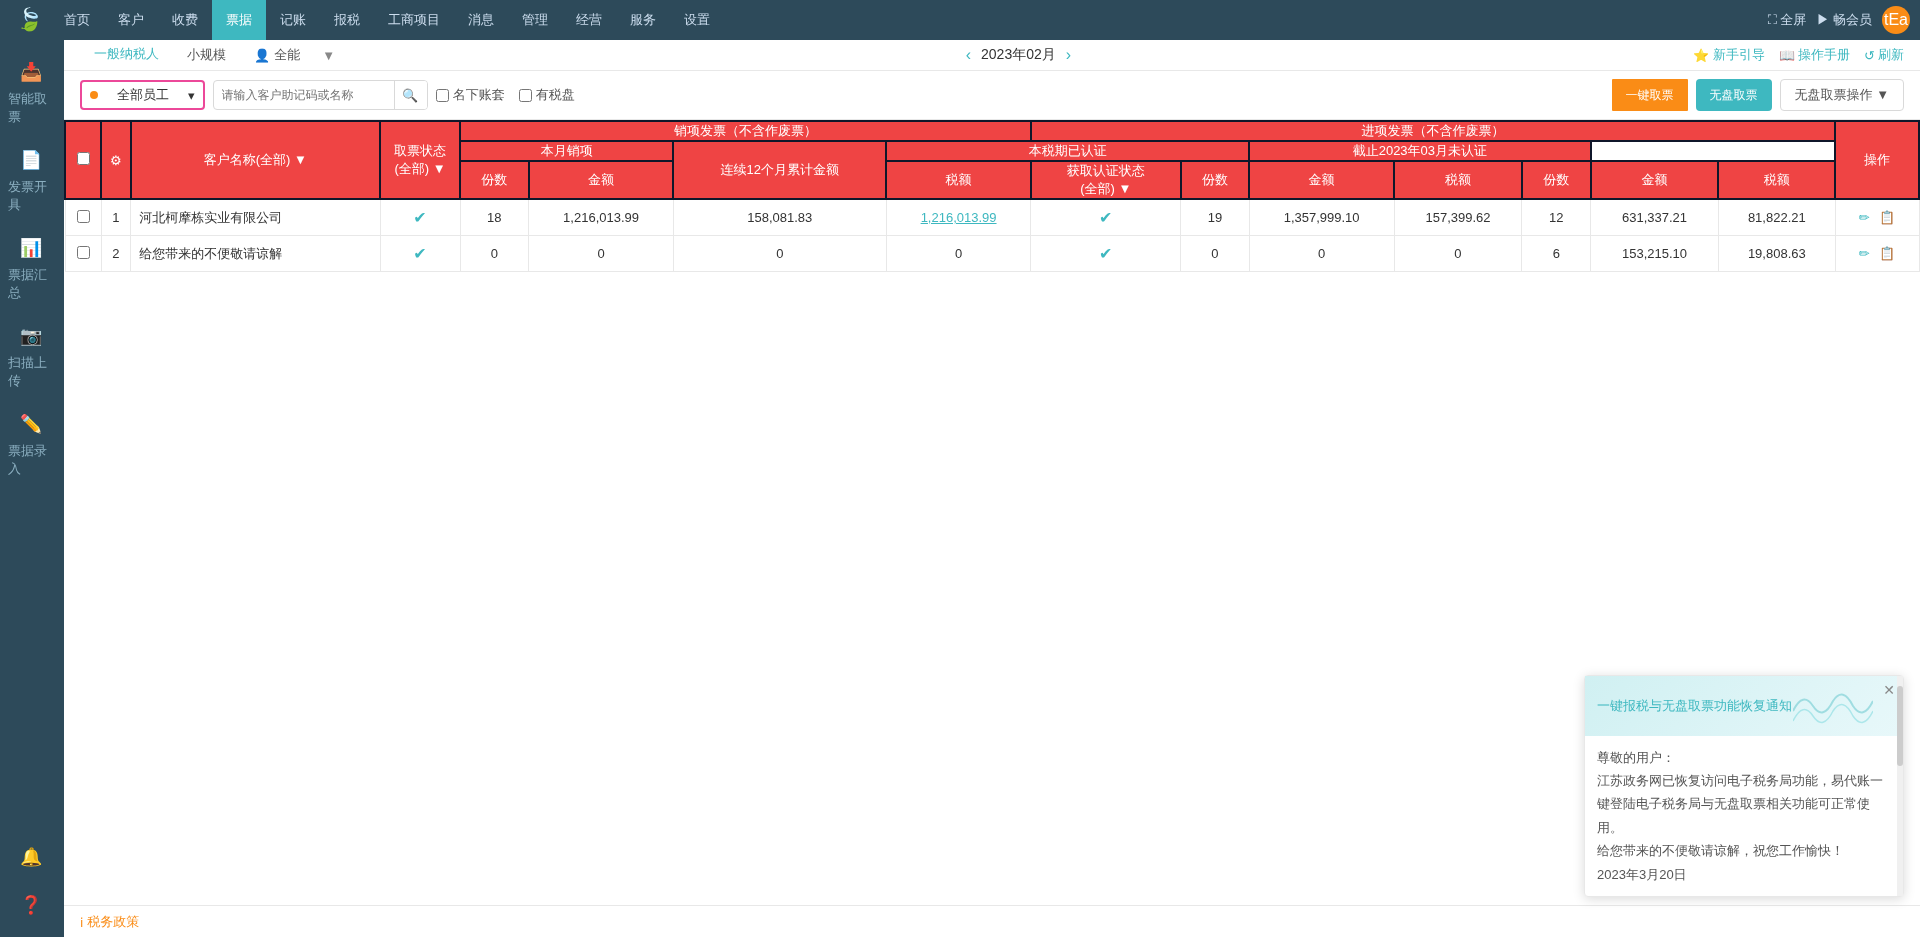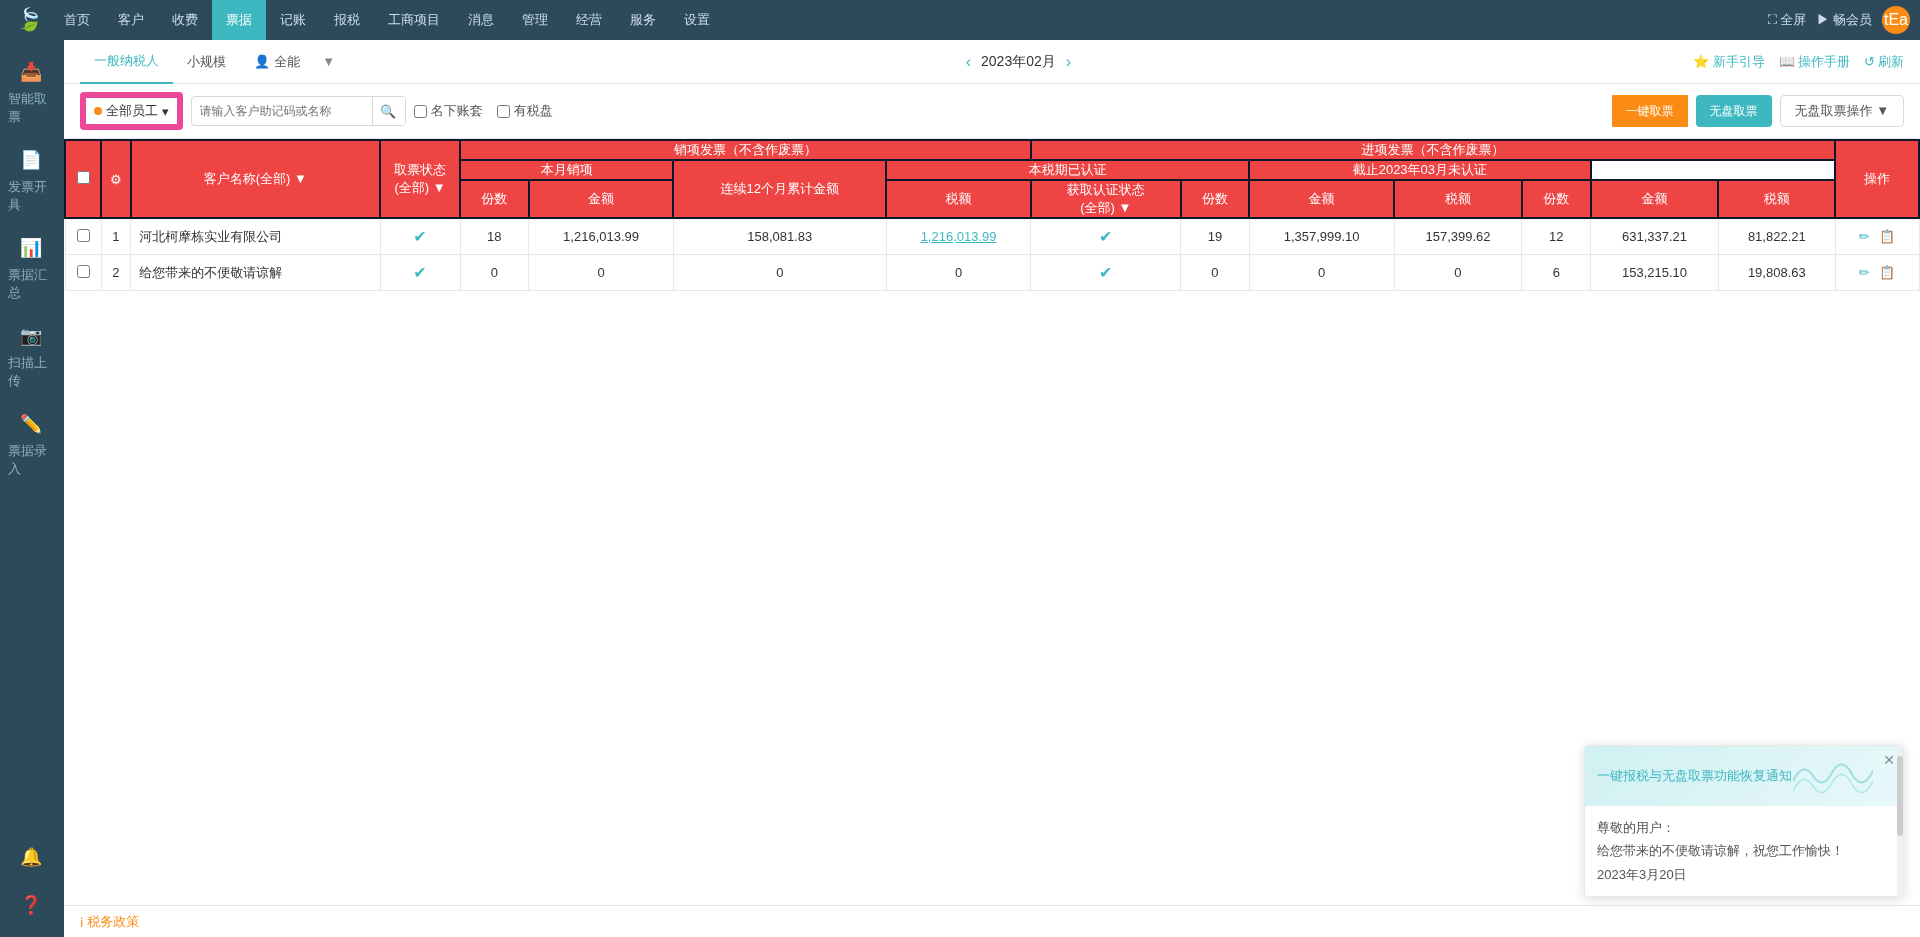--- a/index.html
+++ b/index.html
@@ -163,22 +163,22 @@
       border-bottom: 1px solid #e8e8e8;
     }
     .toolbar-left {
       display: flex;
       align-items: center;
       gap: 8px;
     }
     .employee-select {
       display: flex;
       align-items: center;
-      gap: 4px;
-      border: 6px solid #ec4899;
+      gap: 19px;
+      border: 2px solid #ec4899;
       border-radius: 4px;
       padding: 13px 8px;
       cursor: pointer;
       background: #fff;
       color: #333;
       height: 30px;
     }
     .employee-select .dot {
       width: 8px; height: 8px;
       background: #fa8c16;
@@ -341,21 +341,21 @@
       color: #888;
       font-size: 14px;
       position: absolute;
       top: 6px;
       right: 8px;
     }
     .tab-bar-container {
       display: flex;
       align-items: center;
       background: #fff;
-      height: 44px;
+      height: 31px;
       padding: 0 16px;
       border-bottom: 1px solid #e8e8e8;
     }
     .date-nav-container {
       display: flex;
       align-items: center;
       justify-content: center;
       flex: 1;
     }
 
@@ -603,19 +603,20 @@
     <span>一键报税与无盘取票功能恢复通知</span>
     <span class="notification-close">✕</span>
 
     <svg width="80" height="50" style="position:absolute;right:30px;top:5px;opacity:0.4;">
       <path d="M0 30 Q10 10 20 25 Q30 40 40 20 Q50 5 60 25 Q70 40 80 20" stroke="#3eb8c0" stroke-width="2" fill="none"></path>
       <path d="M0 40 Q10 20 20 35 Q30 50 40 30 Q50 15 60 35 Q70 50 80 30" stroke="#5dd0d6" stroke-width="1.5" fill="none"></path>
     </svg>
   </div>
   <div class="notification-body">
     <div>尊敬的用户：</div>
+    <div>江苏政务网已恢复访问电子税务局功能，易代账一键登陆电子税务局与无盘取票相关功能可正常使用。</div>
     <div>给您带来的不便敬请谅解，祝您工作愉快！</div>
     <div>2023年3月20日</div>
   </div>
   <div style="width:6px;position:absolute;right:0;top:0;bottom:0;background:#f0f0f0;">
     <div style="width:6px;height:80px;background:#ccc;border-radius:3px;position:absolute;top:10px;"></div>
   </div>
 </div>
 
 </body></html>

